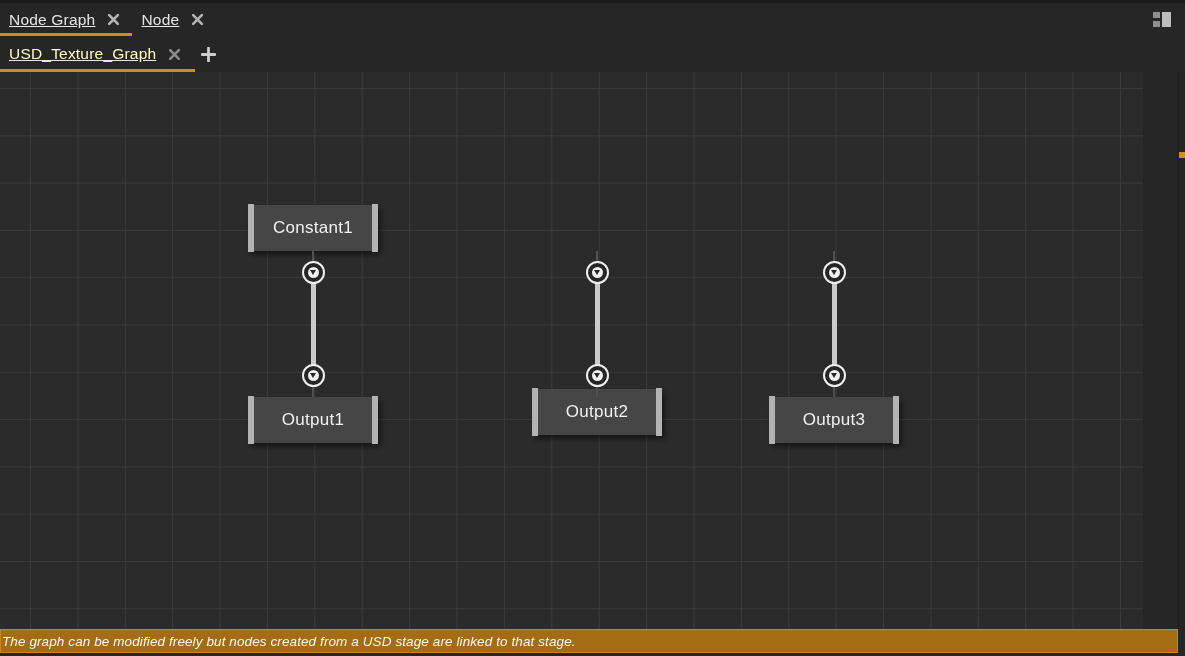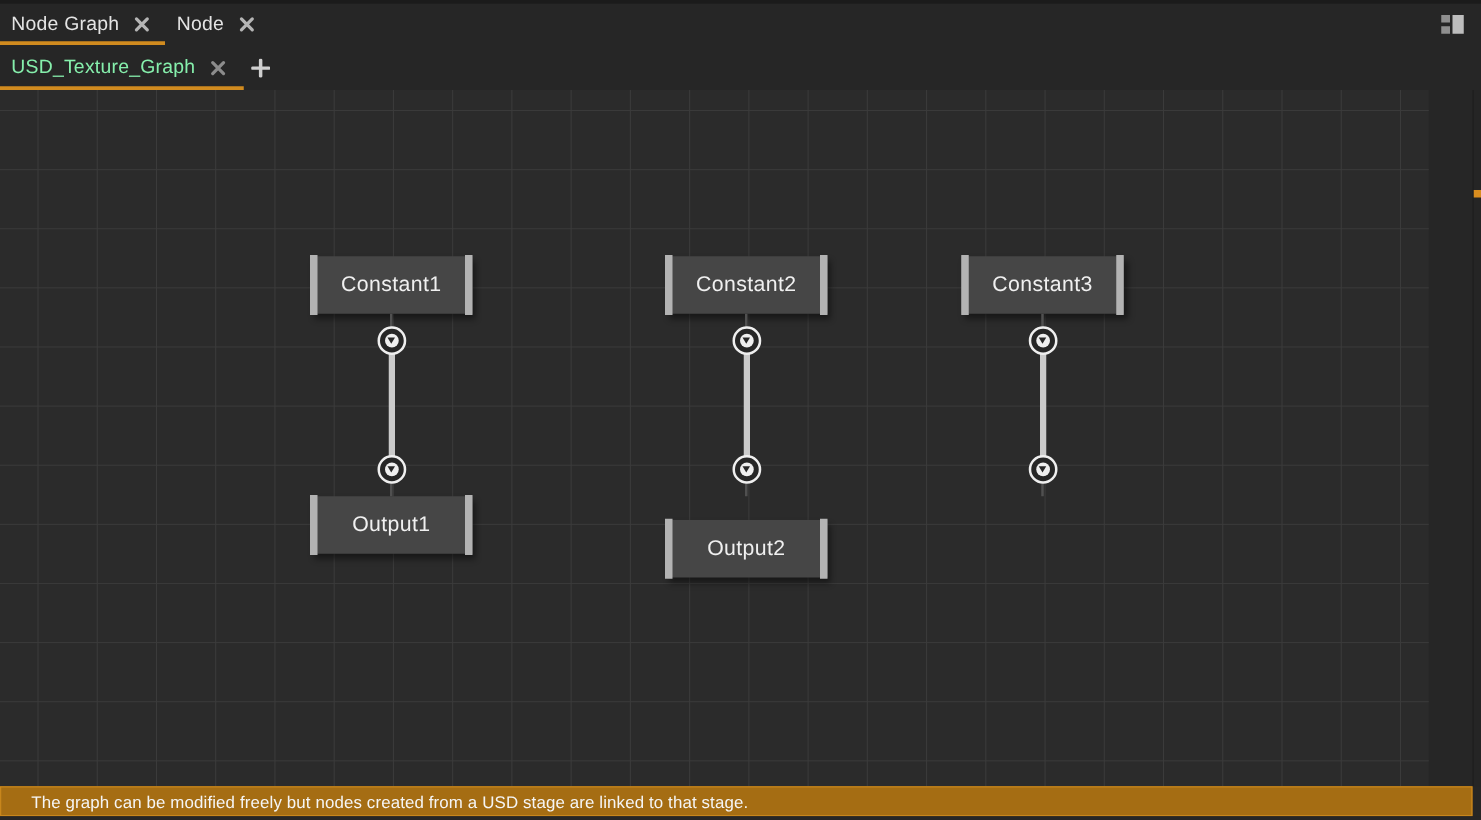--- a/index.html
+++ b/index.html
@@ -13,21 +13,21 @@
   }
   .top-edge { position:absolute; top:0; left:0; right:0; height:3px; background:#1b1b1b; }
 
   
   .pane-tabbar {
     position:absolute; top:3px; left:0; right:0; height:33px;
     background:#262626; display:flex; align-items:stretch;
   }
   .tab {
     position:relative; display:flex; align-items:center;
-    padding:0 12px 0 9px; gap:12px; cursor:default;
+    padding:0 12px 0 9px; gap:12px; cursor:default;text-decoration:underline;
   }
   .tab-label { font-size:15.5px; letter-spacing:.2px; white-space:nowrap; }
   .tab.active::after {
     content:""; position:absolute; left:0; right:0; bottom:0; height:3px;
     background:#d18b1f;
   }
   .pane-tabbar .tab-label { color:#e4e4e4; }
   .close-x { display:flex; align-items:center; }
   .x-strong { color:#b5b5b5; }
   .x-dim    { color:#5e5e5e; }
@@ -40,21 +40,21 @@
   .layout-btn .lb { position:absolute; left:0; bottom:0; width:7px; height:6px; background:#8f8f8f; }
   .layout-btn .rt { position:absolute; right:0; top:0; width:9px; height:15px; background:#bdbdbd; }
 
   
   .graph-tabbar {
     position:absolute; top:36px; left:0; right:0; height:36px;
     background:#262626; display:flex; align-items:stretch;
   }
   .graph-tabbar .tab { padding:0 14px 0 9px; }
   .tab-inactive .tab-label { color:#9a9a9a; }
-  .tab-active-lbl { color:#86efac; }
+  .tab-active-lbl { color:#fef9c3; }
   .add-tab-btn {
     display:flex; align-items:center; padding:0 6px; cursor:default;
   }
 
   
   .canvas {
     position:absolute; top:72px; left:0; width:1143px; height:557px;
     background-color:#2b2b2b;
     background-image:
       linear-gradient(to right, #3b3b3b 1px, transparent 1px),
@@ -95,21 +95,21 @@
     background:#252525; border-left:1px solid #1e1e1e;
   }
   .gutter-marker {
     position:absolute; top:80px; left:0; width:7px; height:6px; background:#d98d1f;
   }
 
   
   .status-banner {
     position:absolute; top:629px; left:0; width:1178px; height:24px;
     background:#a56d13; border:1px solid #c8861c;
-    display:flex; align-items:center; padding-left:24px;
+    display:flex; align-items:center; padding-left:1px;font-style:italic;
   }
   .status-text { font-size:13.5px; color:#f5f5f5; letter-spacing:.1px; white-space:nowrap; }
   .bottom-edge { position:absolute; top:653px; left:0; right:0; height:3px; background:#262626; }
 </style>
 </head>
 <body>
 
 <div class="top-edge"></div>
 
 <div class="pane-tabbar">
@@ -190,39 +190,34 @@
     <div class="port" style="left: 822.5px; top: 291.5px;">
       <div class="port-disc">
         <div class="port-tri"></div>
       </div>
     </div>
     <div class="node" style="left: 248px; top: 133px; width: 130px; height: 46px;">
       <div class="flag left"></div>
       <div class="flag right"></div>
       <span class="node-label">Constant1</span>
     </div>
-    <div class="node" style="left: 532px; top: 133px; width: 130px; height: 46px;">
-      <div class="flag left"></div>
-      <div class="flag right"></div>
-      <span class="node-label">Constant2</span>
-    </div>
-    <div class="node" style="left: 769px; top: 133px; width: 130px; height: 46px;">
-      <div class="flag left"></div>
-      <div class="flag right"></div>
-      <span class="node-label">Constant3</span>
-    </div>
     <div class="node" style="left: 248px; top: 325px; width: 130px; height: 46px;">
       <div class="flag left"></div>
       <div class="flag right"></div>
       <span class="node-label">Output1</span>
     </div>
-    <div class="node" style="left: 532px; top: 344px; width: 130px; height: 46px; align-items: center;">
+    <div class="node" style="left: 532px; top: 317px; width: 130px; height: 46px; align-items: center;">
       <div class="flag left"></div>
       <div class="flag right"></div>
       <span class="node-label">Output2</span>
+    </div>
+    <div class="node" style="left: 769px; top: 325px; width: 130px; height: 46px;">
+      <div class="flag left"></div>
+      <div class="flag right"></div>
+      <span class="node-label">Output3</span>
     </div>
   </div>
 
 <div class="right-gutter">
   <div class="gutter-marker" id="gutter-marker" style="top: 80px;"></div>
 </div>
 
 <div class="status-banner">
   <span class="status-text">The graph can be modified freely but nodes created from a USD stage are linked to that stage.</span>
 </div>

